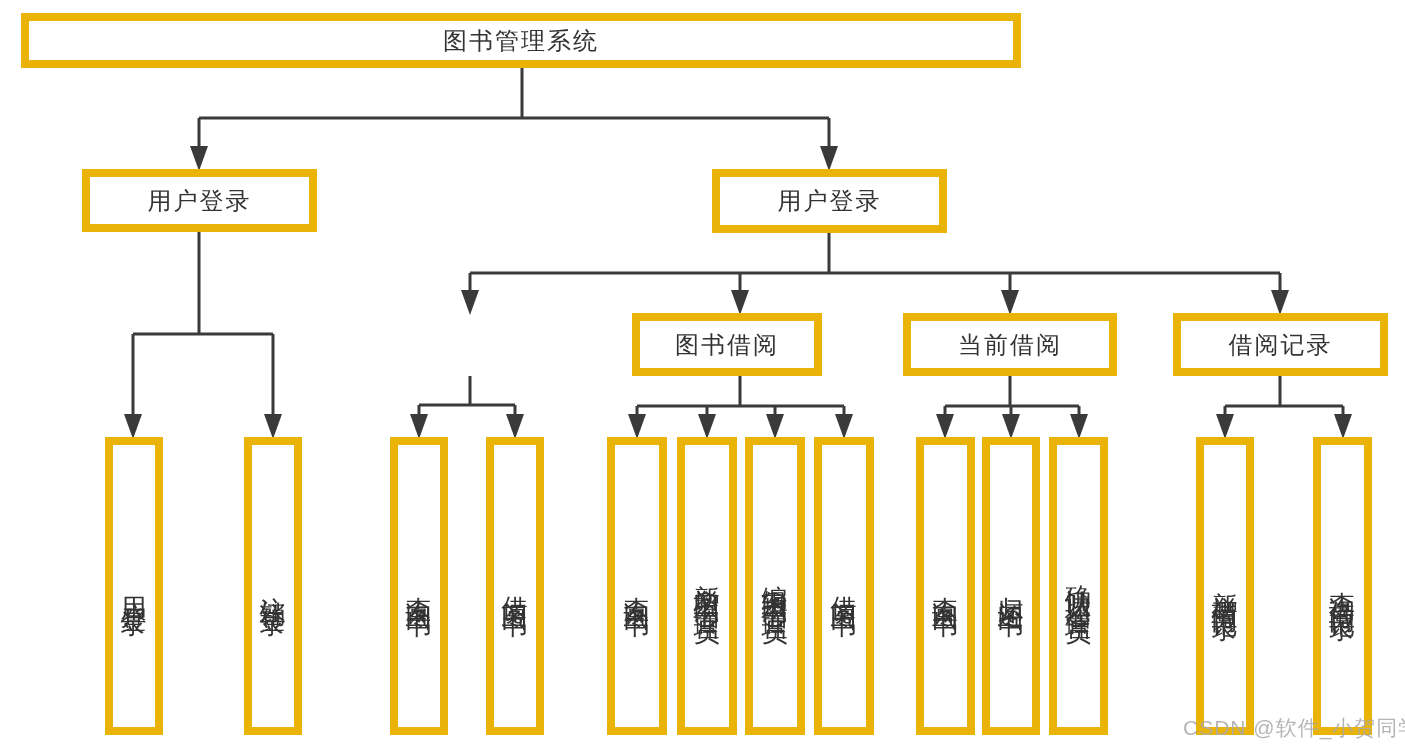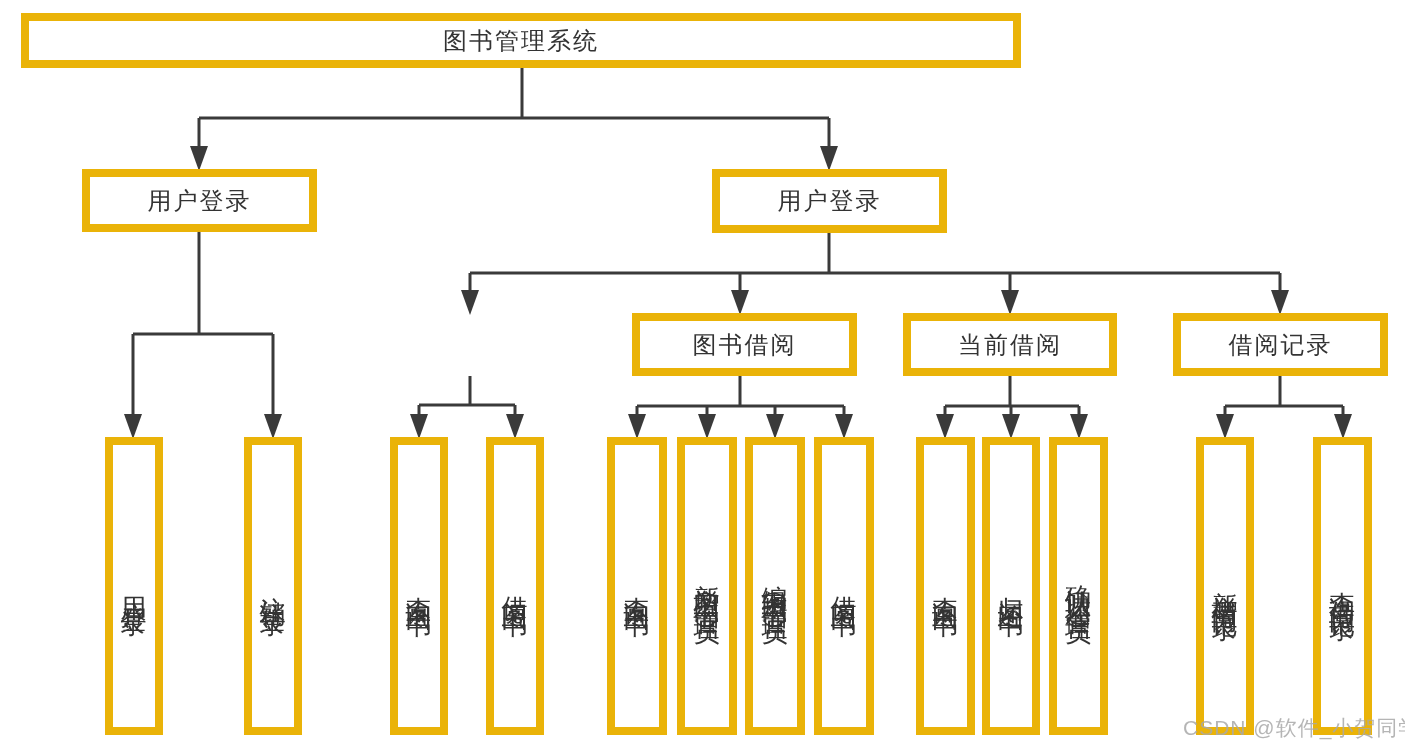--- a/index.html
+++ b/index.html
@@ -93,21 +93,21 @@
     <span>图书管理系统</span>
   </div>
 
   <div class="box h" style="left:82px;top:169px;width:235px;height:63px">
     <span>用户登录</span>
   </div>
   <div class="box h" style="left:712px;top:169px;width:235px;height:64px">
     <span>用户登录</span>
   </div>
 
-  <div class="box h" style="left:632px;top:313px;width:225px;height:63px">
+  <div class="box h" style="left:632px;top:313px;width:190px;height:63px">
     <span>图书借阅</span>
   </div>
   <div class="box h" style="left:1173px;top:313px;width:215px;height:63px">
     <span>借阅记录</span>
   </div>
   <div class="box h" style="left:903px;top:313px;width:214px;height:63px">
     <span>当前借阅</span>
   </div>
 
   <div class="box v" style="left:105px;top:437px;width:58px;height:298px">

